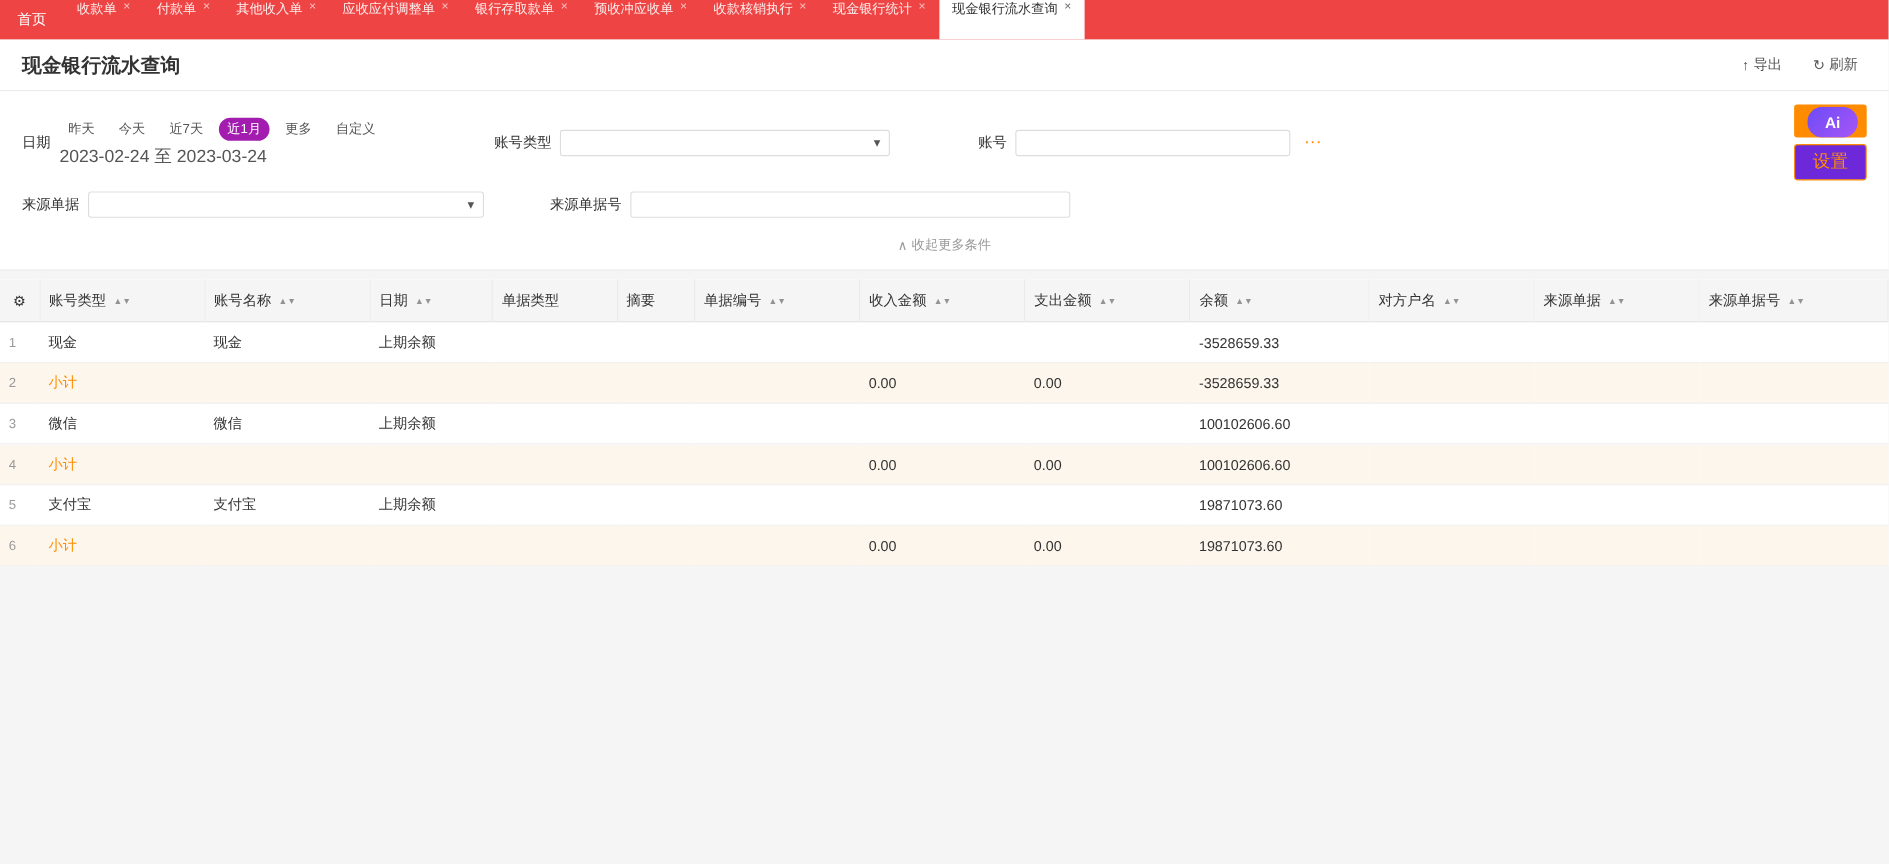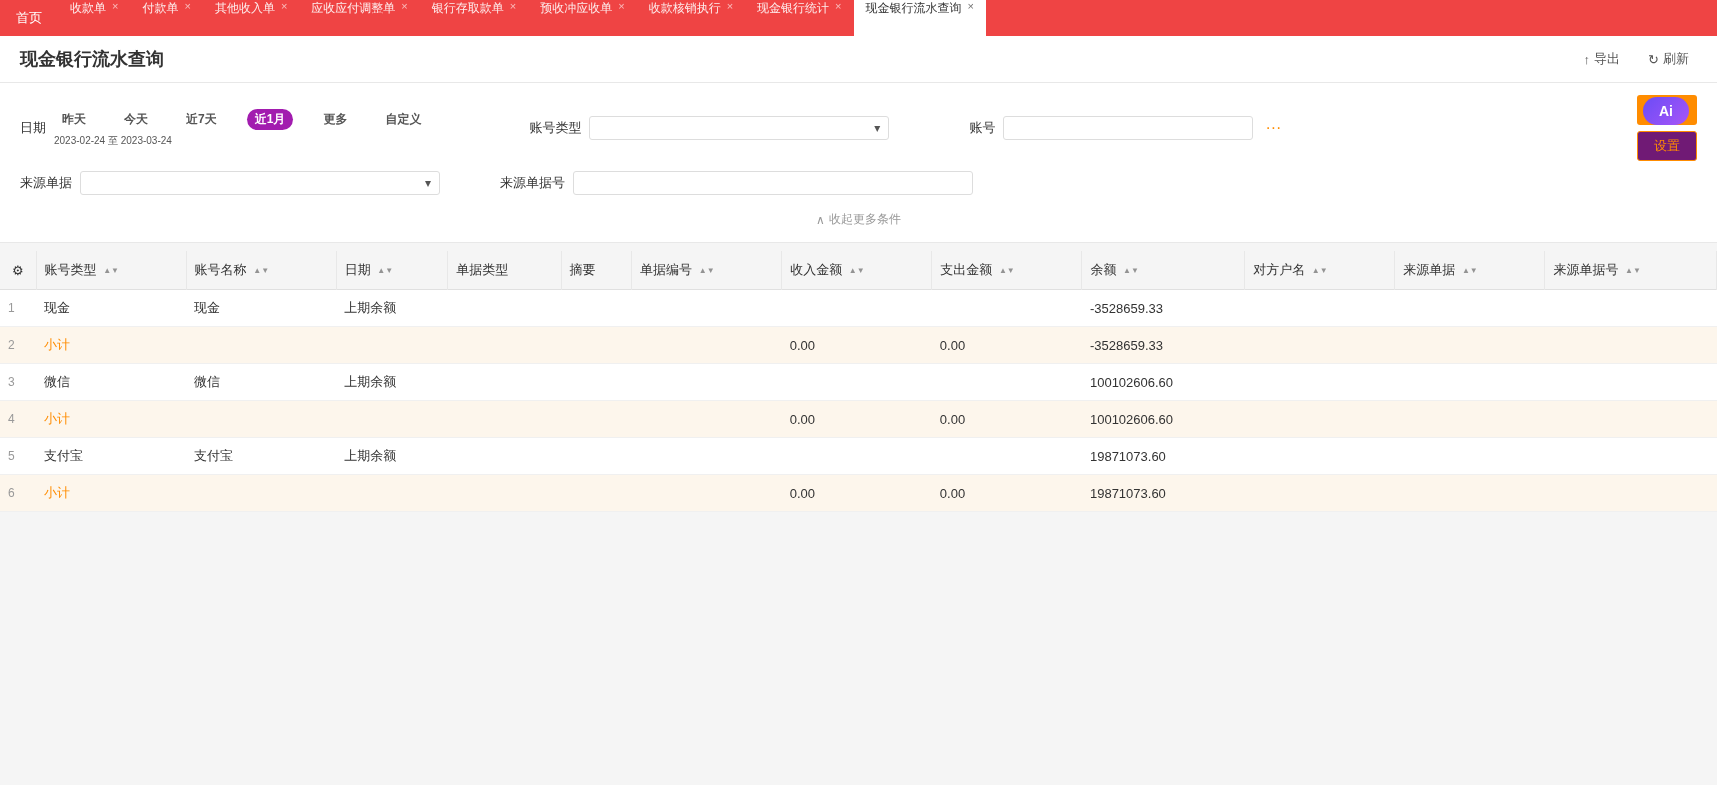--- a/index.html
+++ b/index.html
@@ -93,37 +93,36 @@
       gap: 8px;
     }
     .filter-label {
       color: #333;
       white-space: nowrap;
       font-size: 13px;
     }
     .date-options {
       display: flex;
       align-items: flex-end;
-      gap: 22px;
-      font-weight: bold;
+      gap: 6px;
     }
     .date-option {
       padding: 2px 8px;
       border-radius: 12px;
       cursor: pointer;
       font-size: 12px;
       color: #555;
     }
     .date-option.active {
       background: #a21caf;
       color: #fff;
     }
     .date-range {
       color: #555;
-      font-size: 10px;
+      font-size: 16px;
       margin-top: 4px;
     }
     .filter-select {
       border: 1px solid #ddd;
       border-radius: 3px;
       padding: 4px 8px;
       font-size: 12px;
       color: #555;
       background: #fff;
       min-width: 200px;
@@ -153,26 +152,26 @@
     .btn-query {
       background: #ff8c00;
       color: #fff;
       border: none;
       border-radius: 3px;
       padding: 6px 16px;
       font-size: 13px;
       cursor: pointer;
     }
     .btn-settings {
-      background: #701a75;
+      background: #6d28d9;
       color: #ff8c00;
       border: 1px solid #ff8c00;
       border-radius: 3px;
       padding: 5px 16px;
-      font-size: 13px;
+      font-size: 16px;
       cursor: pointer;
     }
     .collapse-bar {
       display: flex;
       justify-content: center;
       align-items: center;
       padding: 6px 0 2px;
       color: #999;
       font-size: 12px;
       cursor: pointer;

